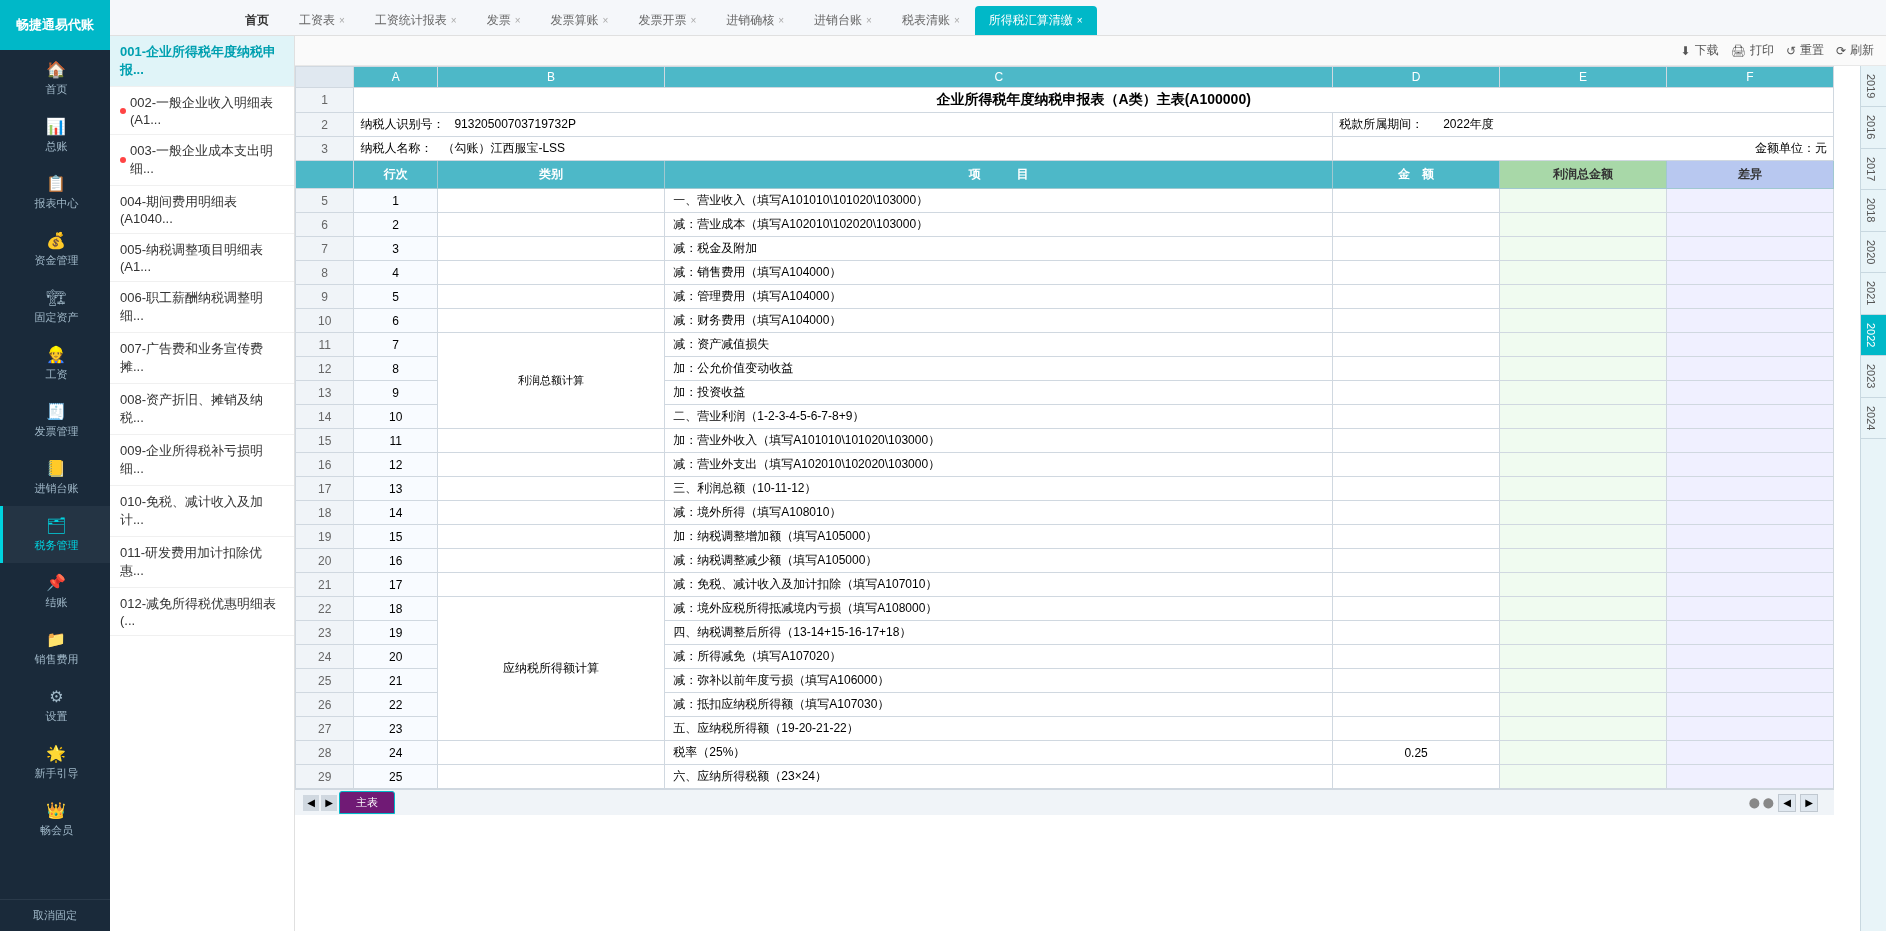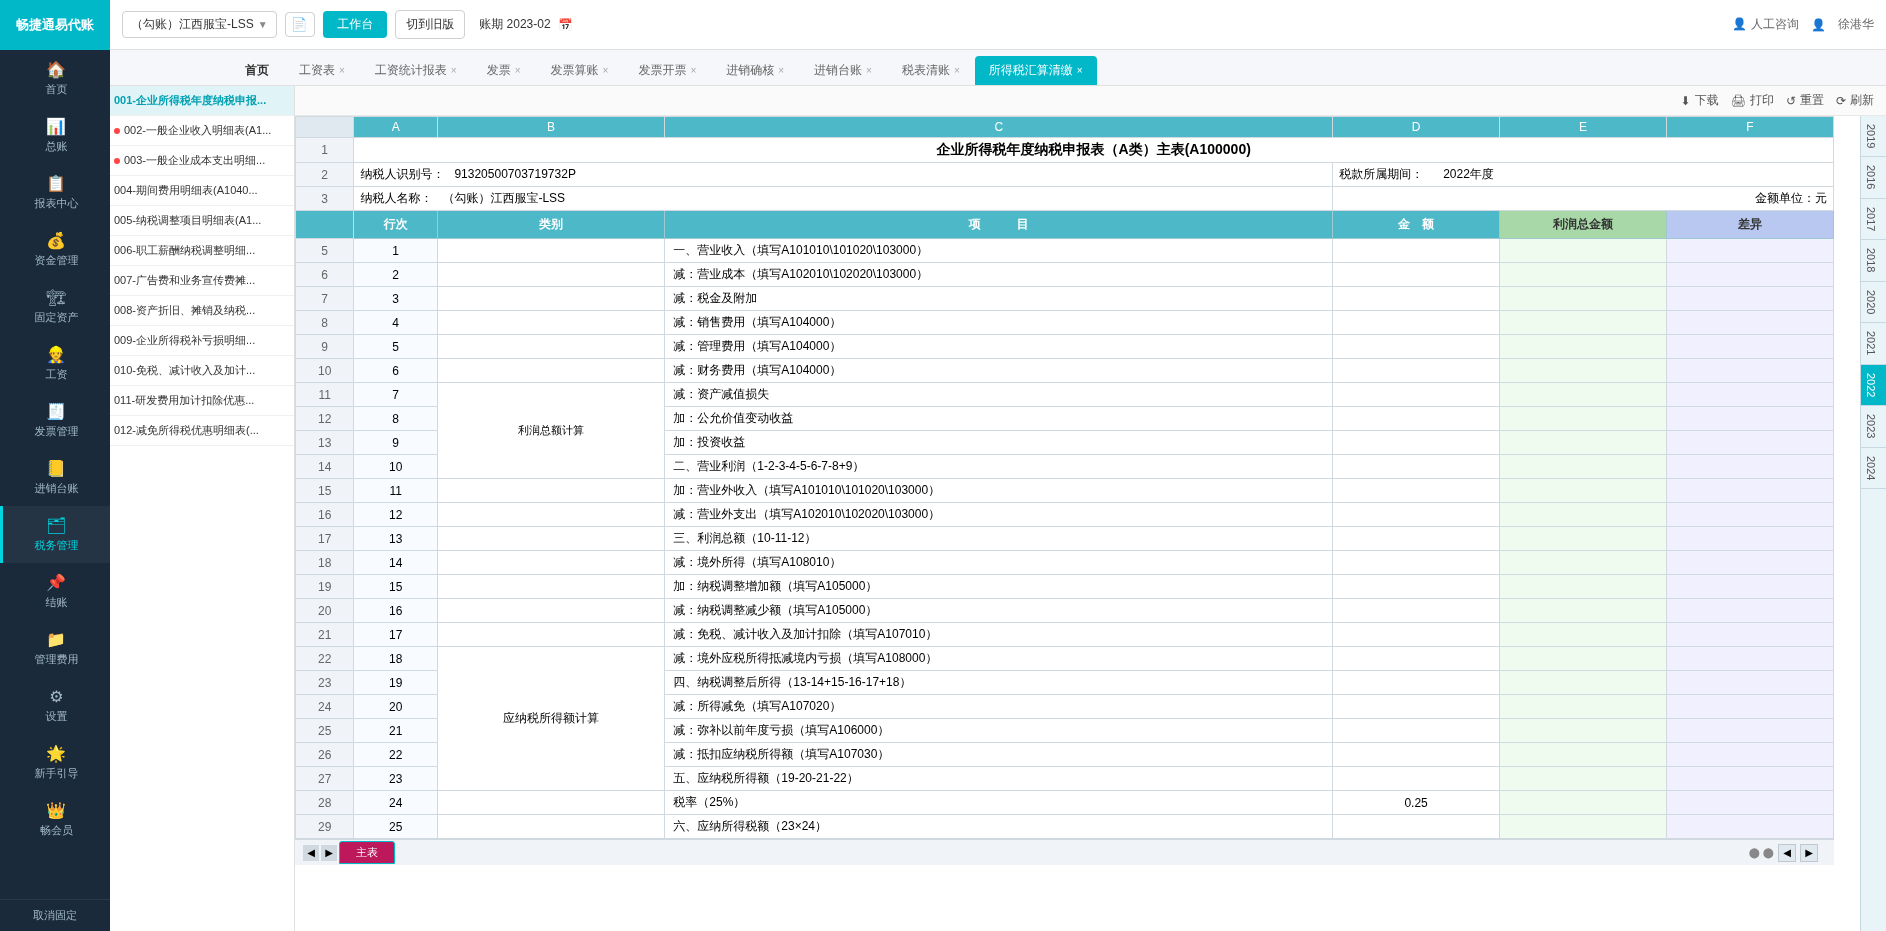--- a/index.html
+++ b/index.html
@@ -60,21 +60,21 @@
 
     
     #content { display: flex; flex: 1; overflow: hidden; }
 
     
     #left-panel {
       width: 185px; background: #fff; border-right: 1px solid #e0e0e0;
       display: flex; flex-direction: column; flex-shrink: 0; overflow-y: auto;
     }
     .list-item {
-      padding: 7px 4px; font-size: 11px; color: #333; cursor: pointer; border-bottom: 1px solid #f0f0f0;
+      padding: 7px 10px; font-size: 13px; color: #333; cursor: pointer; border-bottom: 1px solid #f0f0f0;
       display: flex; align-items: center; gap: 4px;
     }
     .list-item.active { background: #e0f4f8; color: #00a0b0; font-weight: bold; }
     .list-item .dot { width: 6px; height: 6px; border-radius: 50%; background: #ccc; flex-shrink: 0; }
     .list-item .dot.red { background: #ff4444; }
 
     
     #right-panel { flex: 1; display: flex; flex-direction: column; overflow: hidden; background: #fff; }
 
     
@@ -102,21 +102,21 @@
 
     
     .title-cell { text-align: center; font-weight: bold; font-size: 14px; padding: 8px; }
 
     
     #bottom-tabs {
       height: 26px; background: #f0f4f8; border-top: 1px solid #d0d8e0;
       display: flex; align-items: center; padding: 0 8px; gap: 2px; flex-shrink: 0;
     }
     .sheet-tab { padding: 3px 16px; background: #fff; border: 1px solid #c0c8d0; border-radius: 3px 3px 0 0; font-size: 11px; color: #333; cursor: pointer; }
-    .sheet-tab.active { background: #be185d; color: #fff; border-color: #00b8c8; }
+    .sheet-tab.active { background: #701a75; color: #fff; border-color: #00b8c8; }
 
     
     #year-sidebar {
       width: 26px; background: #e8f4f8; border-left: 1px solid #c8d8e0;
       display: flex; flex-direction: column; flex-shrink: 0; overflow: hidden;
     }
     .year-entry {
       writing-mode: vertical-lr; font-size: 11px; padding: 8px 4px; cursor: pointer;
       color: #555; border-bottom: 1px solid #c8d8e0; text-align: center;
     }
@@ -167,21 +167,21 @@
       <div class="sidebar-item active">
         <span class="icon">🗂</span>
     <span>税务管理</span>
       </div>
       <div class="sidebar-item">
         <span class="icon">📌</span>
     <span>结账</span>
       </div>
       <div class="sidebar-item">
         <span class="icon">📁</span>
-    <span>管理费用</span>
+    <span>销售费用</span>
       </div>
       <div class="sidebar-item">
         <span class="icon">⚙</span>
     <span>设置</span>
       </div>
       <div class="sidebar-item">
         <span class="icon">🌟</span>
     <span>新手引导</span>
       </div>
       <div class="sidebar-item">
@@ -189,39 +189,20 @@
     <span>畅会员</span>
       </div>
     </div>
   <div class="sidebar-bottom">
     <span>取消固定</span>
   </div>
 </div>
 
 <div id="main">
 
-  <div id="topbar">
-    <div class="company-select">
-      <span>（勾账）江西服宝-LSS</span>
-      <span class="arrow">▼</span>
-    </div>
-    <button style="background:none;border:1px solid #d0d0d0;border-radius:4px;padding:4px 6px;cursor:pointer;">📄</button>
-    <button class="btn-work">工作台</button>
-    <button class="btn-switch">切到旧版</button>
-    <span class="period-label">账期 2023-02</span>
-    <span>📅</span>
-    <div class="topbar-right">
-      <span>
-        <span>👤</span>
-        <span>人工咨询</span>
-      </span>
-      <span>👤</span>
-      <span>徐港华</span>
-    </div>
-  </div>
 
   <div id="tabbar">
 
   <div class="tab">
         <span>首页</span>
       </div>
       <div class="tab">
         <span>工资表</span> 
         <span class="close">×</span>
       </div>

